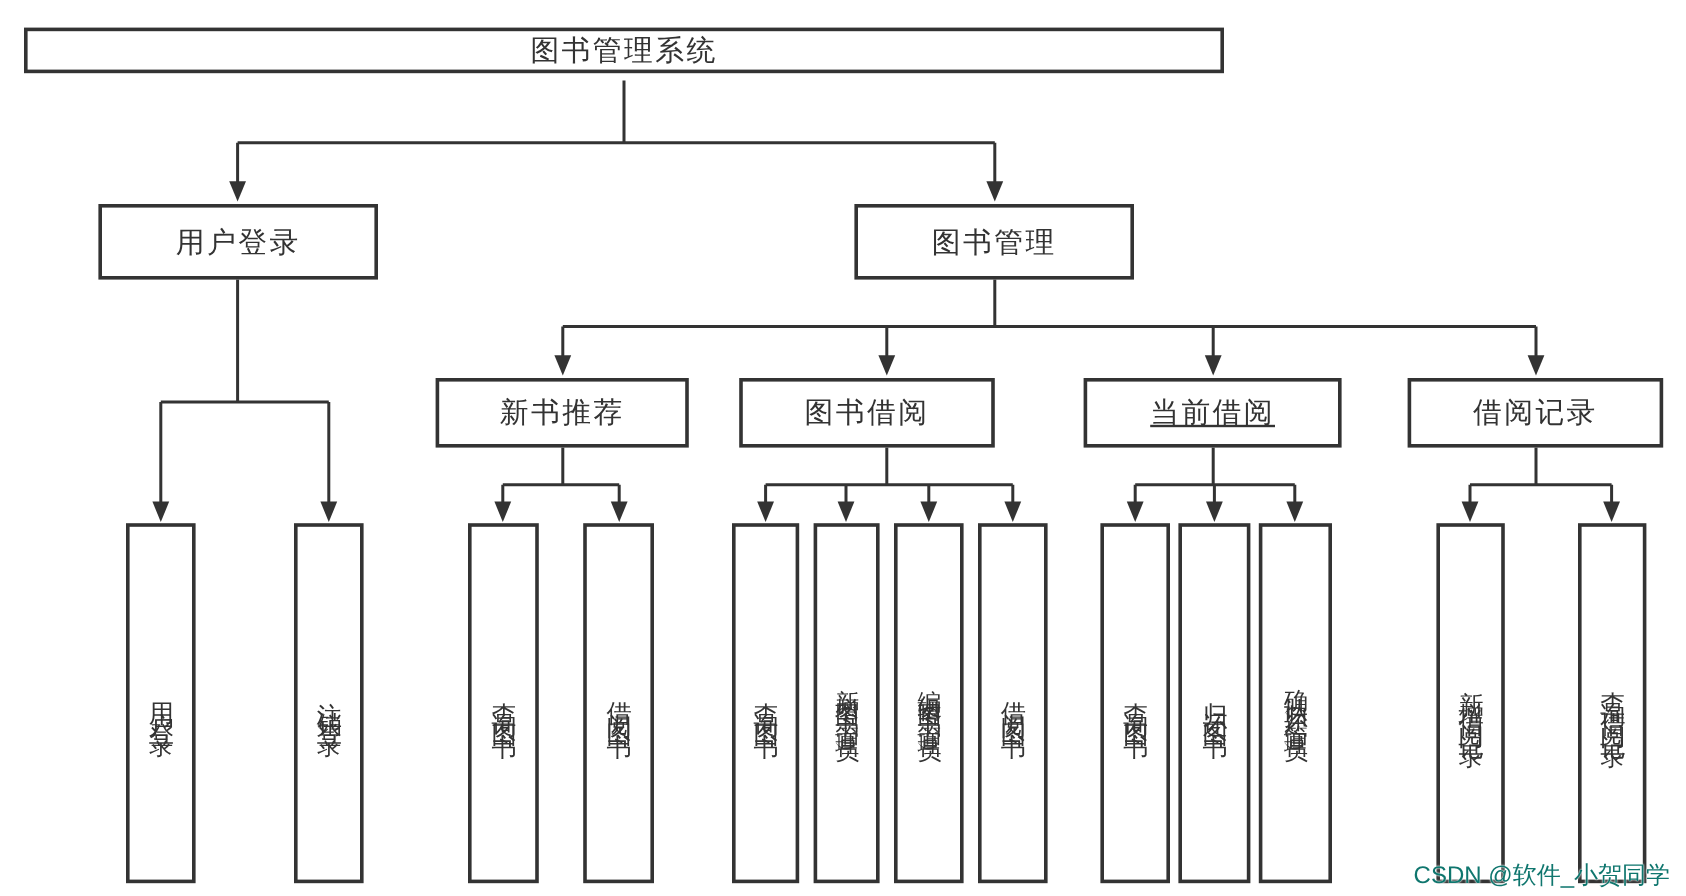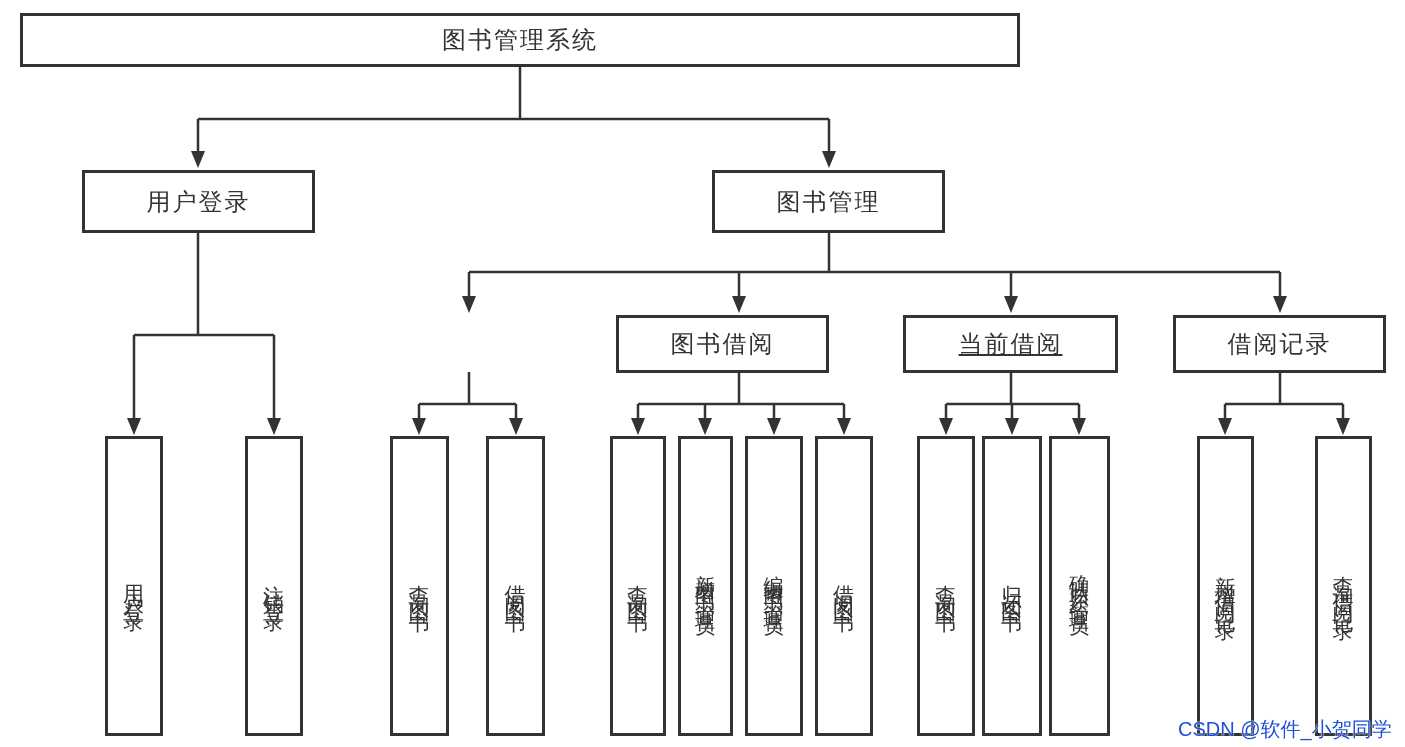--- a/index.html
+++ b/index.html
@@ -38,21 +38,21 @@
     line-height: 1;
     white-space: nowrap;
   }
   .leaf.tight .vtext { font-size: 20px; letter-spacing: 6px; }
   .watermark {
     position: absolute;
     left: 1178px;
     top: 716px;
     z-index: 2;
     font-size: 20px;
-    color: #1d4ed8;
+    color: #0f766e;
     text-shadow: 0 0 2px #ffffff, 0 0 1px #ffffff;
     white-space: nowrap;
   }
 </style>
 </head>
 <body>
 
 <div class="canvas">
 
   <svg class="connectors" viewBox="0 0 1405 747" xmlns="http://www.w3.org/2000/svg">
@@ -88,25 +88,26 @@
       <polygon points="774,435 767,418 781,418"></polygon>
       <polygon points="844,435 837,418 851,418"></polygon>
       <polygon points="946,435 939,418 953,418"></polygon>
       <polygon points="1012,435 1005,418 1019,418"></polygon>
       <polygon points="1079,435 1072,418 1086,418"></polygon>
       <polygon points="1225,435 1218,418 1232,418"></polygon>
       <polygon points="1343,435 1336,418 1350,418"></polygon>
     </g>
   </svg>
 
-  <div class="node root-node" style="left:20px; top:13px; width:1000px; height:54px;">图书管理系统</div>
+  <div class="node root-node" style="left:20px; top:23px; width:1000px; height:38px;">图书管理系统</div>
 
   <div class="node h-label" style="left:82px; top:170px; width:233px; height:63px;">用户登录</div>
   <div class="node h-label" style="left:712px; top:170px; width:233px; height:63px;">图书管理</div>
 
+  <div class="node h-label" style="left:363px; top:315px; width:211px; height:58px;">新书推荐</div>
   <div class="node h-label" style="left:616px; top:315px; width:213px; height:58px;">图书借阅</div>
   <div class="node h-label" style="left:903px; top:315px; width:215px; height:58px;text-decoration:underline;">当前借阅</div>
   <div class="node h-label" style="left:1173px; top:315px; width:213px; height:58px;">借阅记录</div>
 
   <div class="node leaf" style="left:105px; top:436px; width:58px; height:300px;">
     <span class="vtext">用户登录</span>
   </div>
   <div class="node leaf" style="left:245px; top:436px; width:58px; height:300px;">
     <span class="vtext">注销登录</span>
   </div>

